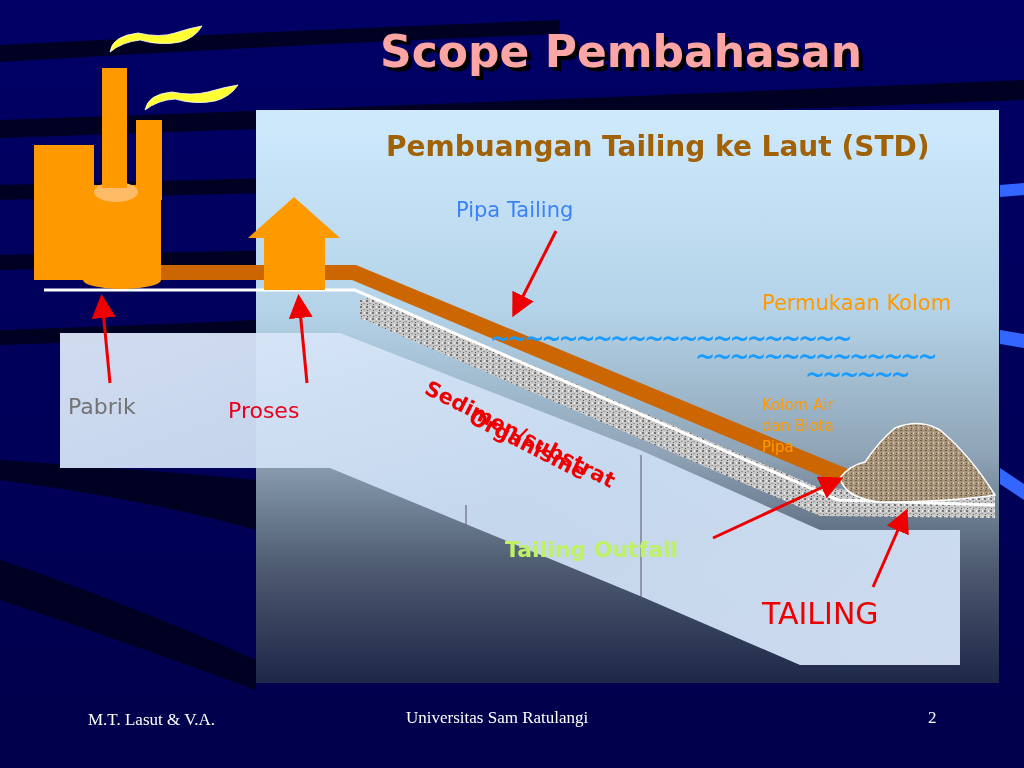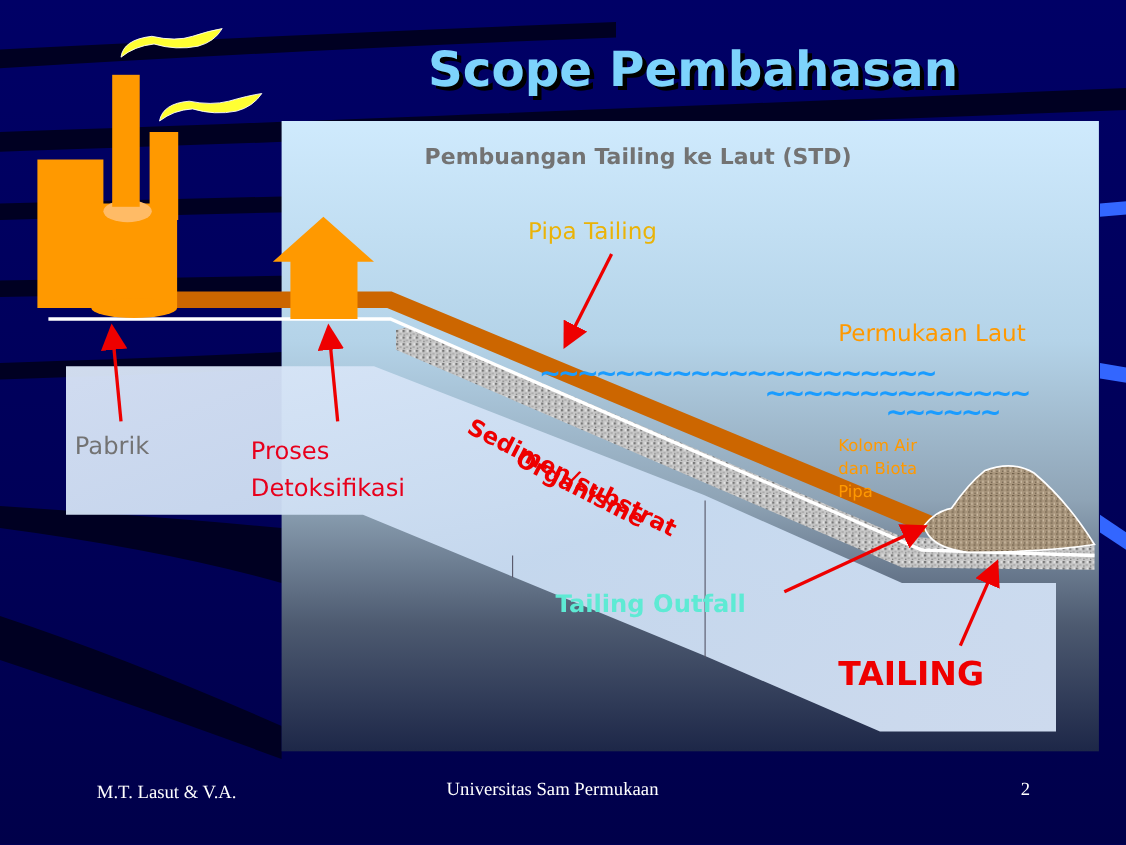--- a/index.html
+++ b/index.html
@@ -3,44 +3,44 @@
 <meta charset="utf-8">
 <style>
   html, body { margin:0; padding:0; }
   body {
     width:1024px; height:768px; overflow:hidden; position:relative;
     background:#000066;
     font-family:"DejaVu Sans", sans-serif;
   }
   .bg-stripes { position:absolute; left:0; top:0; width:1024px; height:768px; }
   .slide-title {
-    position:absolute; left:380px; top:38px; width:500px; text-align:center;
+    position:absolute; left:380px; top:26px; width:500px; 
     font-family:"DejaVu Sans", sans-serif; font-weight:bold; font-size:44px;
-    color:#7dd3fc; text-shadow:4px 4px 0 #000;
+    color:#fca5a5; text-shadow:4px 4px 0 #000;
     letter-spacing:0px;
   }
   .panel {
     position:absolute; left:256px; top:110px; width:743px; height:573px;
     background:linear-gradient(to bottom, #cfeafd 0%, #b4d3e8 35%, #8fa4b6 60%, #4d5a70 80%, #1d2748 100%);
   }
   .diagram { position:absolute; left:0; top:0; width:1024px; height:768px; }
   .lbl { position:absolute; white-space:nowrap; font-family:"DejaVu Sans", sans-serif; }
-  .subtitle { left:386px; top:130px; font-size:20px; font-weight:bold; color:#737373; }
-  .pipa { left:480px; top:198px; font-size:21px; color:#eab308; }
+  .subtitle { left:386px; top:130px; font-size:28px; font-weight:bold; color:#a16207; }
+  .pipa { left:456px; top:198px; font-size:21px; color:#3b82f6; }
   .permukaan { left:762px; top:291px; font-size:21px; color:#ff9900; }
   .waves1 { left:490px; top:325px; font-size:24px; font-weight:bold; color:#1a9cff; letter-spacing:-3px; }
   .waves2 { left:695px; top:343px; font-size:24px; font-weight:bold; color:#1a9cff; letter-spacing:-3px; }
   .waves3 { left:805px; top:361px; font-size:24px; font-weight:bold; color:#1a9cff; letter-spacing:-3px; }
   .kolom { left:762px; top:395px; width:100px; text-align:left; font-size:15px; line-height:21px; color:#ff9900; white-space:normal; }
   .pabrik { left:68px; top:394px; font-size:22px; color:#737373; }
   .proses { left:228px; top:394px; width:176px; font-size:22px; line-height:34px; color:#e8001c; white-space:normal; }
   .sedimen { left:432px; top:376px; font-size:21px; font-weight:bold; color:#ee0000; transform:rotate(27deg); transform-origin:0 0; }
   .organisme { left:476px; top:405px; font-size:21px; font-weight:bold; color:#ee0000; transform:rotate(27deg); transform-origin:0 0; }
-  .outfall { left:505px; top:537px; font-size:22px; font-weight:bold; color:#5eead4; }
-  .tailing-big { left:762px; top:596px; font-size:30px; font-weight:bold; color:#ee0000; }
+  .outfall { left:505px; top:537px; font-size:22px; font-weight:bold; color:#bef264; }
+  .tailing-big { left:762px; top:596px; font-size:30px; font-weight:normal; color:#ee0000; }
   .footer { position:absolute; font-family:"Liberation Serif", serif; font-size:17px; color:#ffffff; }
   .footer-left { left:88px; top:708px; line-height:24px; width:200px; }
   .footer-center { left:406px; top:708px; }
   .footer-right { left:928px; top:708px; }
 </style>
 </head>
 <body>
 
 <svg class="bg-stripes" viewBox="0 0 1024 768">
   <defs>
@@ -120,36 +120,35 @@
 
   <line x1="110" y1="383" x2="102" y2="300" stroke="#ee0000" stroke-width="3" marker-end="url(#arrowhead)"></line>
   <line x1="307" y1="383" x2="299" y2="300" stroke="#ee0000" stroke-width="3" marker-end="url(#arrowhead)"></line>
   <line x1="556" y1="231" x2="515" y2="312" stroke="#ee0000" stroke-width="3" marker-end="url(#arrowhead)"></line>
   <line x1="713" y1="538" x2="838" y2="480" stroke="#ee0000" stroke-width="3" marker-end="url(#arrowhead)"></line>
   <line x1="873" y1="587" x2="905" y2="514" stroke="#ee0000" stroke-width="3" marker-end="url(#arrowhead)"></line>
 </svg>
 
 <div class="lbl subtitle">Pembuangan Tailing ke Laut (STD)</div>
 <div class="lbl pipa">Pipa Tailing</div>
-<div class="lbl permukaan">Permukaan Laut</div>
+<div class="lbl permukaan">Permukaan Kolom</div>
 <div class="lbl waves1">~~~~~~~~~~~~~~~~~~~~~</div>
 <div class="lbl waves2">~~~~~~~~~~~~~~</div>
 <div class="lbl waves3">~~~~~~</div>
 <div class="lbl kolom">
   <div>Kolom Air</div>
   <div>dan Biota</div>
   <div>Pipa</div>
 </div>
 <div class="lbl pabrik">Pabrik</div>
 <div class="lbl proses">
   <div>Proses</div>
-  <div>Detoksifikasi</div>
 </div>
 <div class="lbl sedimen">Sedimen/substrat</div>
 <div class="lbl organisme">Organisme</div>
 <div class="lbl outfall">Tailing Outfall</div>
 <div class="lbl tailing-big">TAILING</div>
 
 <div class="footer footer-left">
   <div>M.T. Lasut &amp; V.A.</div>
 </div>
-<div class="footer footer-center">Universitas Sam Permukaan</div>
+<div class="footer footer-center">Universitas Sam Ratulangi</div>
 <div class="footer footer-right">2</div>
 
 </body></html>

